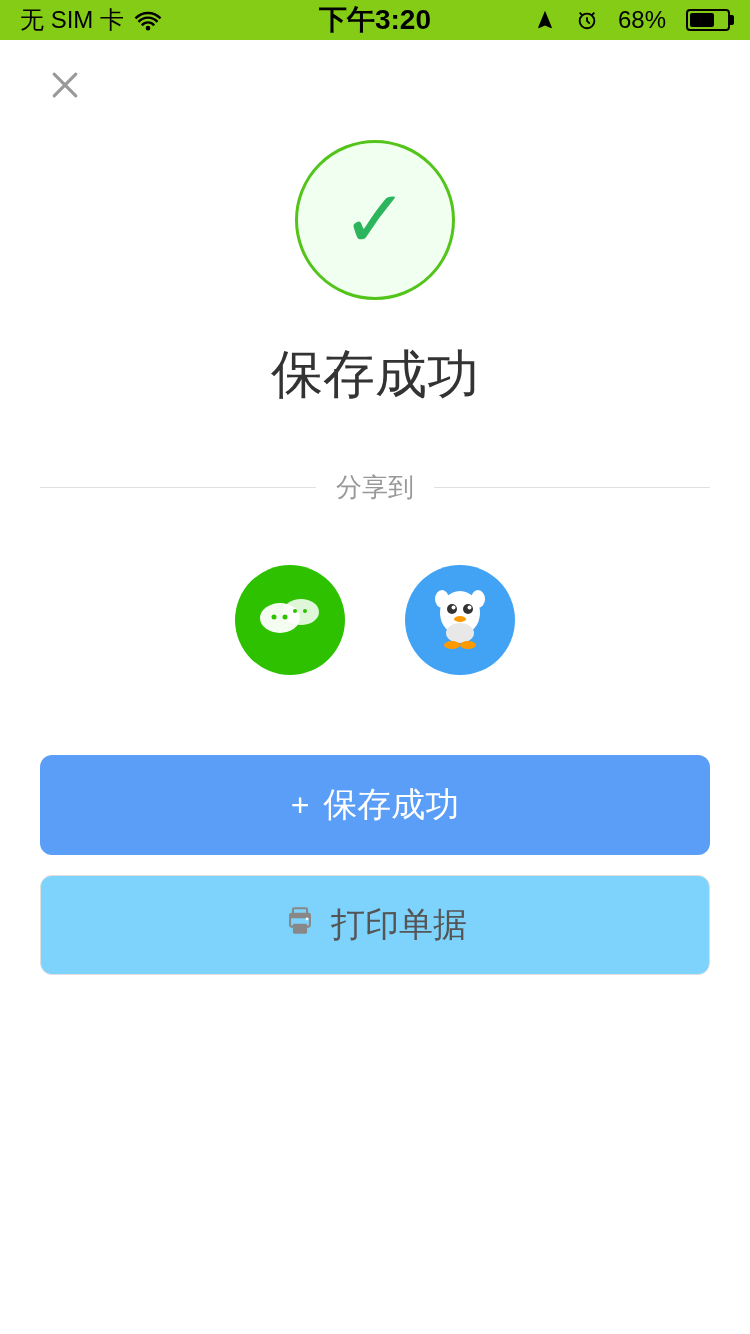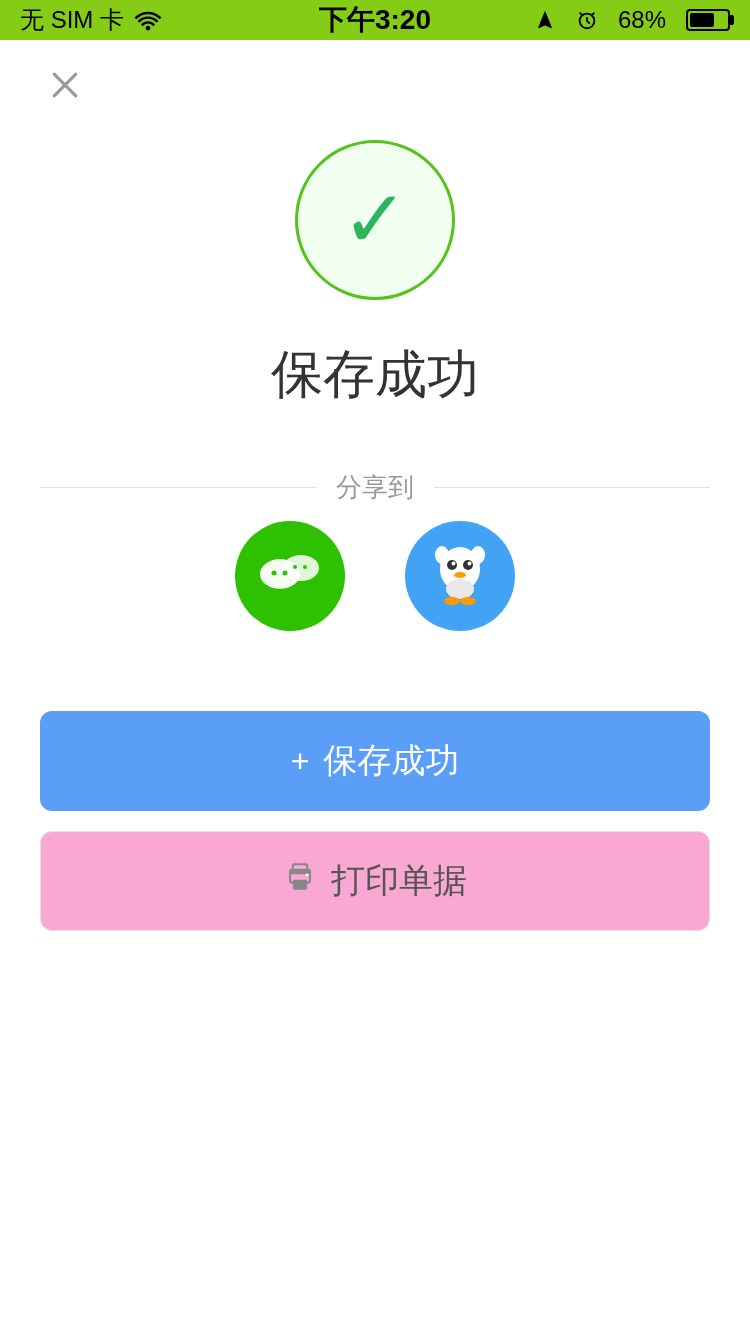--- a/index.html
+++ b/index.html
@@ -126,21 +126,21 @@
       color: #333;
       margin-bottom: 60px;
     }
 
     
     .share-divider {
       width: 100%;
       display: flex;
       align-items: center;
       gap: 20px;
-      margin-bottom: 16px;
+      margin-bottom: 60px;
     }
     .divider-line {
       flex: 1;
       height: 1px;
       background: #e0e0e0;
     }
     .share-label {
       font-size: 26px;
       color: #999;
     }
@@ -180,21 +180,21 @@
       align-items: center;
       justify-content: center;
       gap: 14px;
       cursor: pointer;
     }
     .btn-primary {
       background: #5b9ef7;
       color: #fff;
     }
     .btn-secondary {
-      background: #f9a8d4;
+      background: #7dd3fc;
       color: #555;
       border: 1px solid #e0e0e0;
     }
     .btn-icon {
       font-size: 32px;
     }
   </style>
 </head>
 <body>
 

